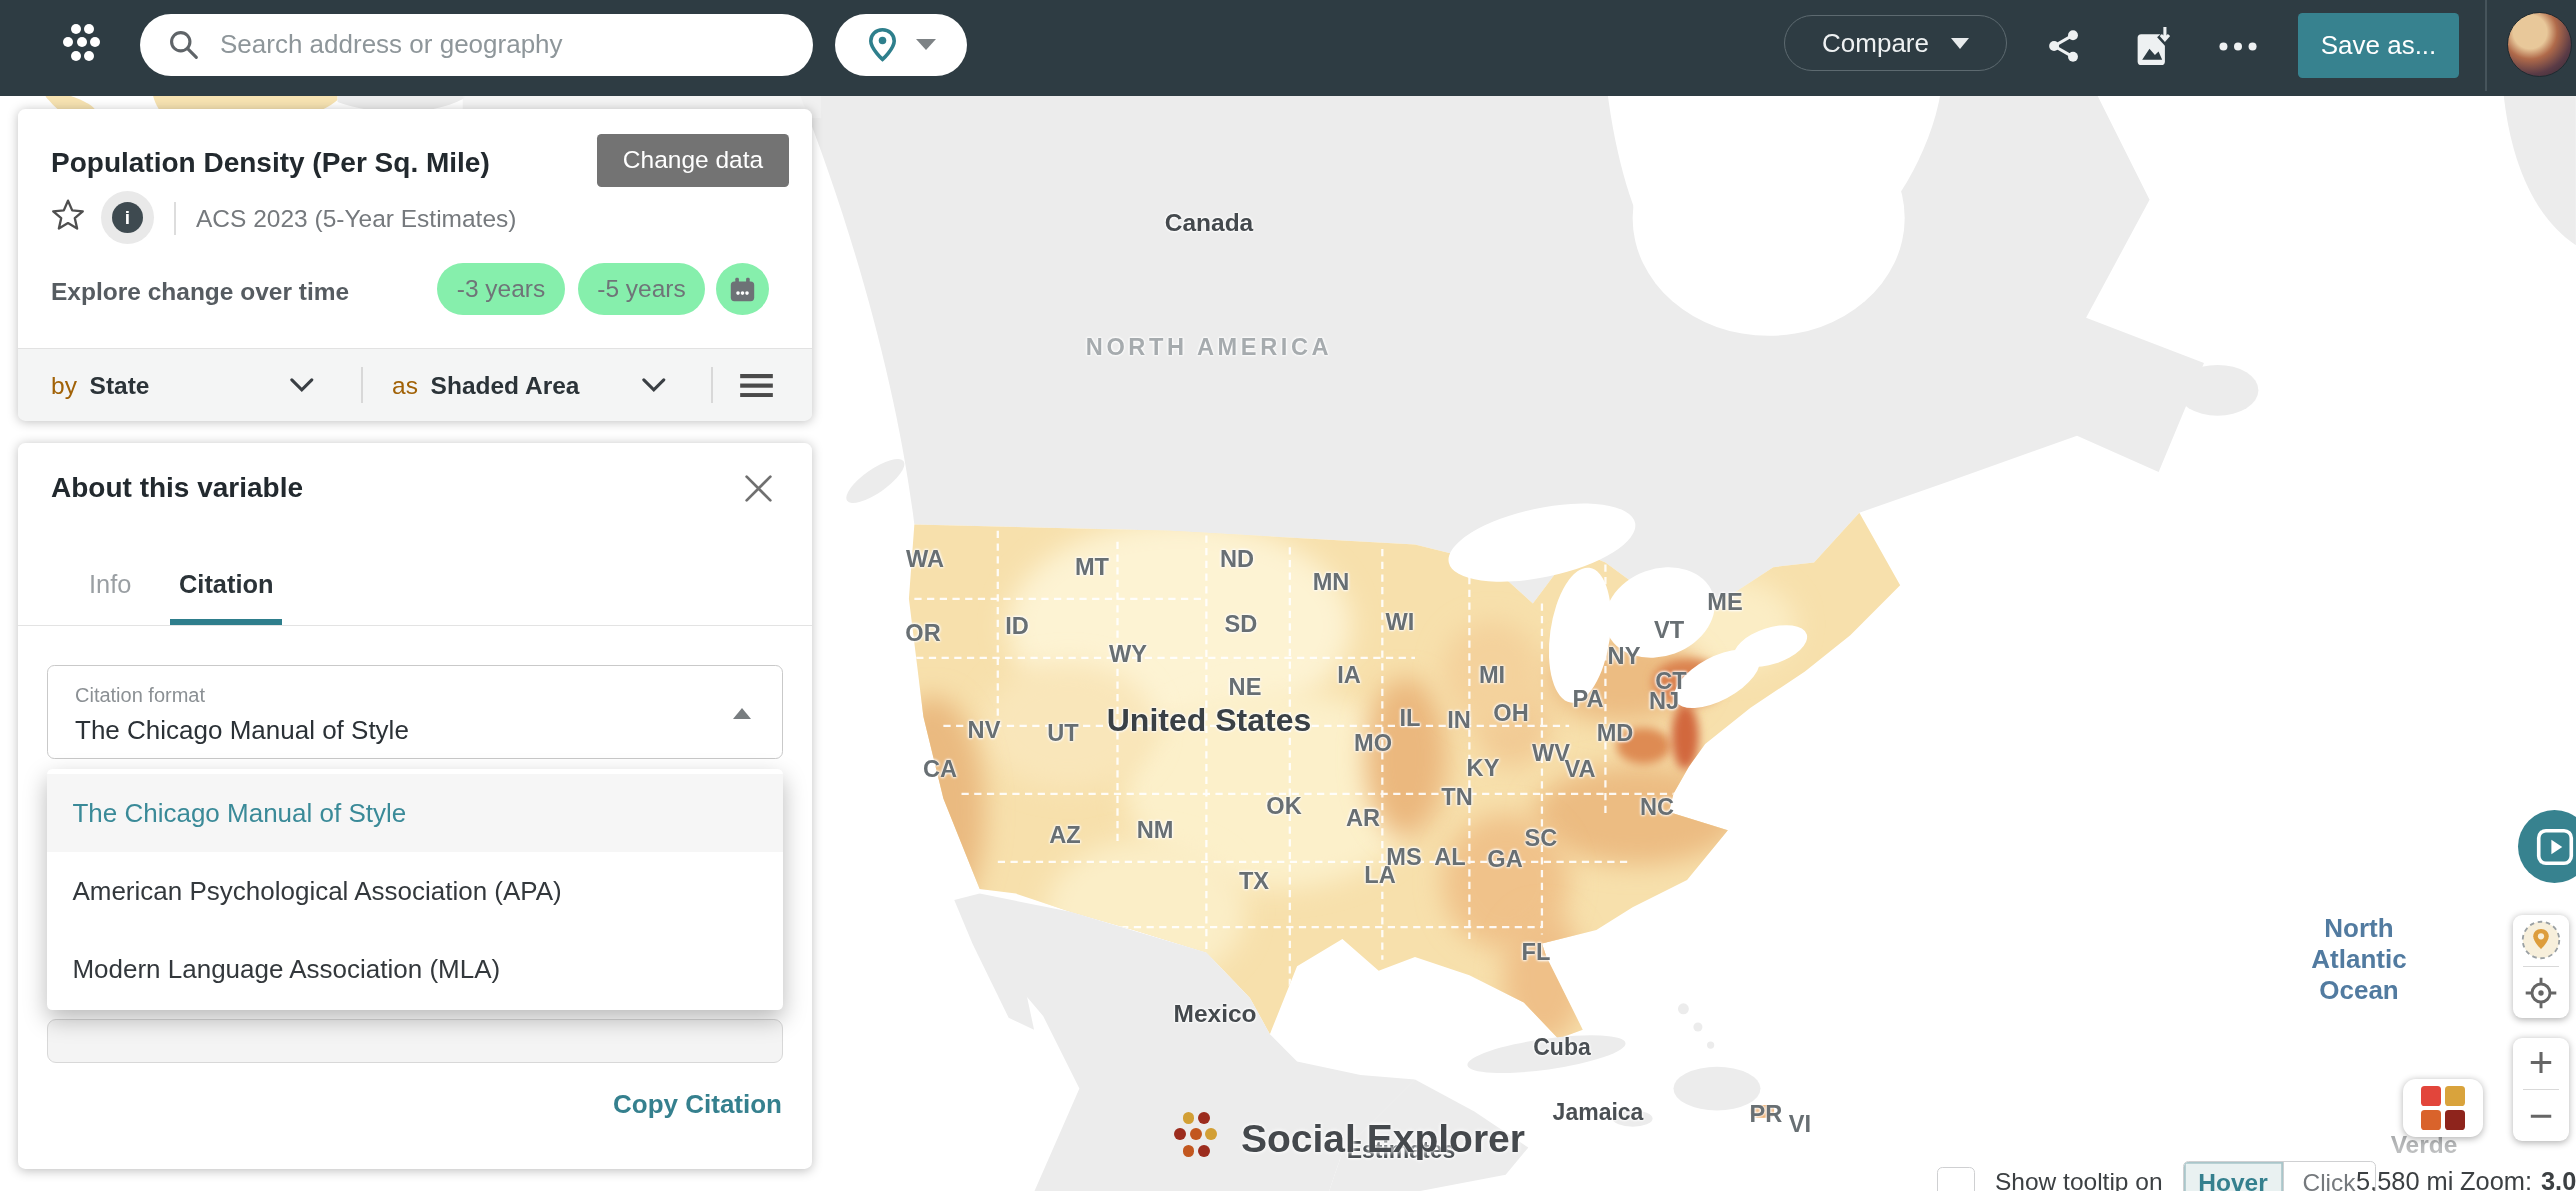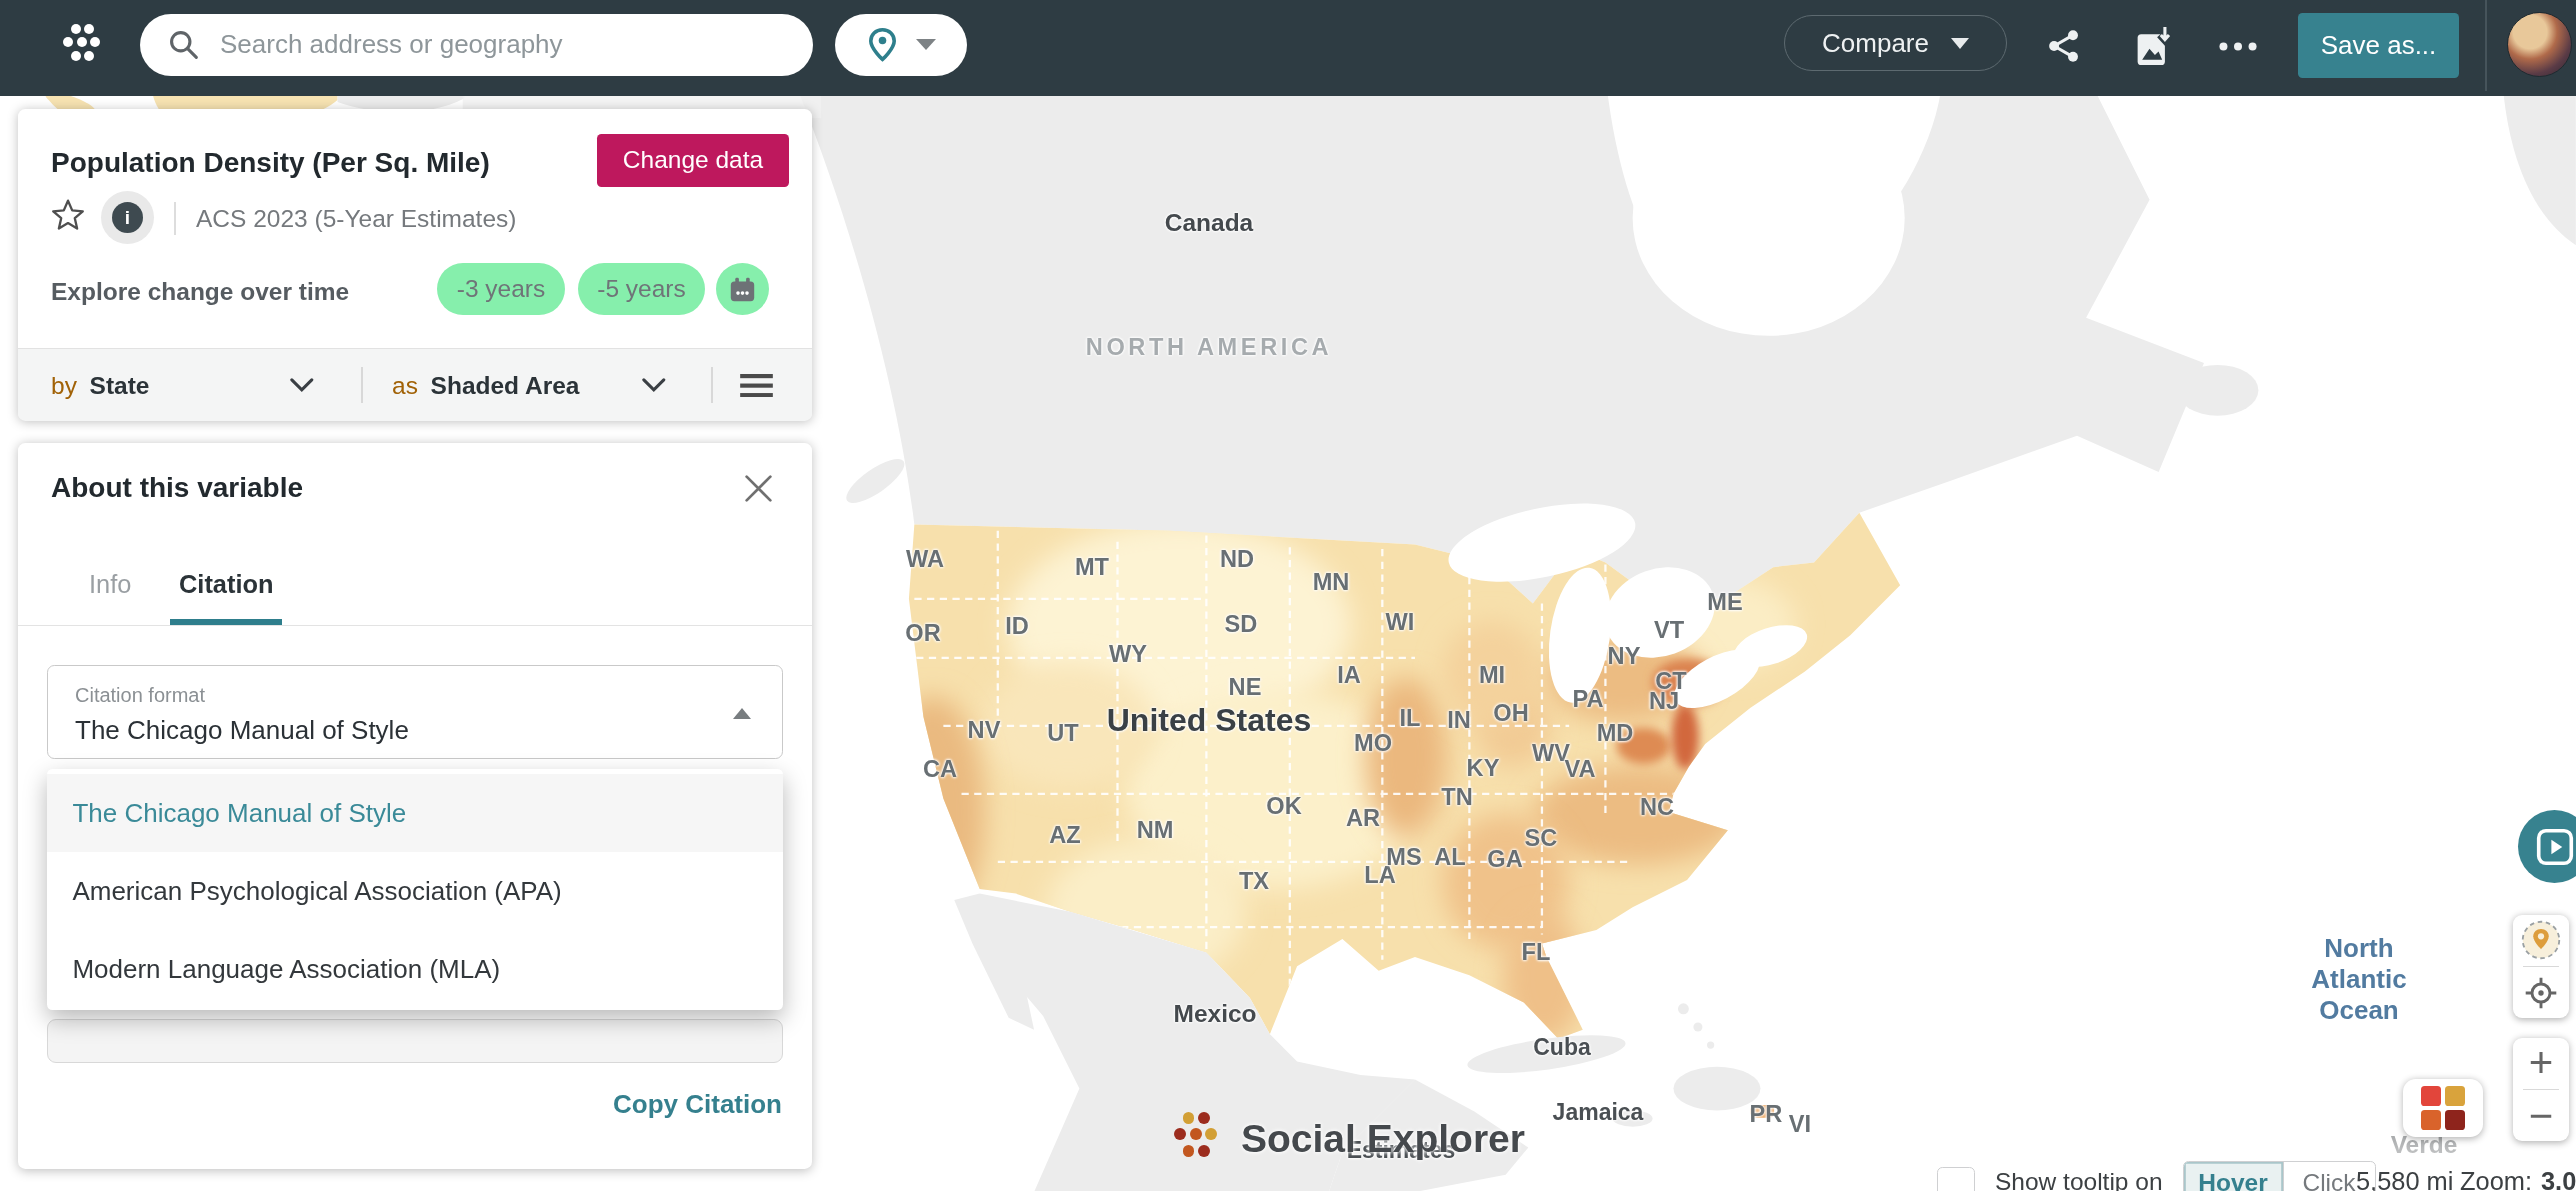--- a/index.html
+++ b/index.html
@@ -61,21 +61,21 @@
   .seg-on { background:#e9f1f1; color:#35808e; font-weight:bold; border-right:1.8px solid #cfd0d2; box-shadow:inset 0 0 0 1.8px #a9c6ca; }
   .seg-off { color:#75797d; width:91px; }
   .scale-text { position:absolute; left:2356px; top:1076px; font-size:25.4px; color:#3c4043; z-index:5; }
   .zoom-text { position:absolute; left:2460px; top:1076px; font-size:25.4px; color:#3c4043; z-index:5; }
   .zoom-text b { margin-left:9px; }
 
   
   .panel { position:absolute; left:18px; width:794px; background:#fff; border-radius:7.3px; box-shadow:0 1.8px 11px rgba(0,0,0,.25); z-index:6; }
   .panel-1 { top:109px; height:311px; }
   .p1-title { position:absolute; left:33px; top:38px; font-size:28px; font-weight:bold; color:#22292e; }
-  .change-btn { position:absolute; right:23px; top:24.5px; width:192px; height:53px; background:#be185d; color:#fff; border:0; border-radius:4.5px; font-size:24.5px; cursor:pointer; font-family:"Liberation Sans",sans-serif; }
+  .change-btn { position:absolute; right:23px; top:24.5px; width:192px; height:53px; background:#737373; color:#fff; border:0; border-radius:4.5px; font-size:24.5px; cursor:pointer; font-family:"Liberation Sans",sans-serif; }
   .star-wrap { position:absolute; left:32px; top:89px; cursor:pointer; }
   .info-wrap { position:absolute; left:83px; top:82px; width:53px; height:53px; border-radius:50%; background:#e9e9e9; display:flex; align-items:center; justify-content:center; cursor:pointer; }
   .info-inner { width:31px; height:31px; border-radius:50%; background:#3e4a50; color:#fff; font-size:19px; font-weight:bold; display:flex; align-items:center; justify-content:center; }
   .p1-vdiv { position:absolute; left:156px; top:93px; width:1.8px; height:33px; background:#ddd; }
   .p1-source { position:absolute; left:178px; top:96px; font-size:24.5px; color:#75797d; }
   .p1-explore { position:absolute; left:33px; top:169px; font-size:24.5px; font-weight:bold; color:#565c61; }
   .pill { position:absolute; top:154px; height:52px; background:#86efac; border-radius:26px; font-size:24.5px; color:#6f7478; display:flex; align-items:center; justify-content:center; cursor:pointer; }
   .pill-3 { left:419px; width:128px; }
   .pill-5 { left:560px; width:127px; }
   .pill-cal { left:698px; width:53px; border-radius:50%; }
@@ -238,21 +238,21 @@
         <span class="map-label lbl-state" style="left: 1800px; top: 1033px;">VI</span>
       </div>
     <div id="place-layer">
         <span class="map-label lbl-country" style="left: 1209px; top: 132px;">Canada</span>
         <span class="map-label lbl-region" style="left: 1209px; top: 256px;">NORTH AMERICA</span>
         <span class="map-label lbl-big" style="left: 1209px; top: 629px;">United States</span>
         <span class="map-label lbl-country" style="left: 1215px; top: 923px;">Mexico</span>
         <span class="map-label lbl-small" style="left: 1562px; top: 956px;">Cuba</span>
         <span class="map-label lbl-small" style="left: 1598px; top: 1021px;">Jamaica</span>
         <span class="map-label lbl-small" style="left: 1401px; top: 1059px;">Estimates</span>
-        <span class="map-label lbl-ocean" style="left: 2359px; top: 869px; margin-top: 20px;">North Atlantic Ocean</span>
+        <span class="map-label lbl-ocean" style="left: 2359px; top: 869px;">North Atlantic Ocean</span>
         <span class="map-label lbl-verde" style="left: 2424px; top: 1054px;">Verde</span>
       </div>
 
     <div class="watermark">
       <span class="wm-dots" id="wm-dots">
           <i style="left: 14.5px; top: 0px; background: rgb(210, 159, 53);"></i>
           <i style="left: 30px; top: 0px; background: rgb(156, 44, 30);"></i>
           <i style="left: 6.3px; top: 16.3px; background: rgb(156, 44, 30);"></i>
           <i style="left: 22px; top: 16.3px; background: rgb(194, 87, 31);"></i>
           <i style="left: 37px; top: 16.3px; background: rgb(210, 159, 53);"></i>

